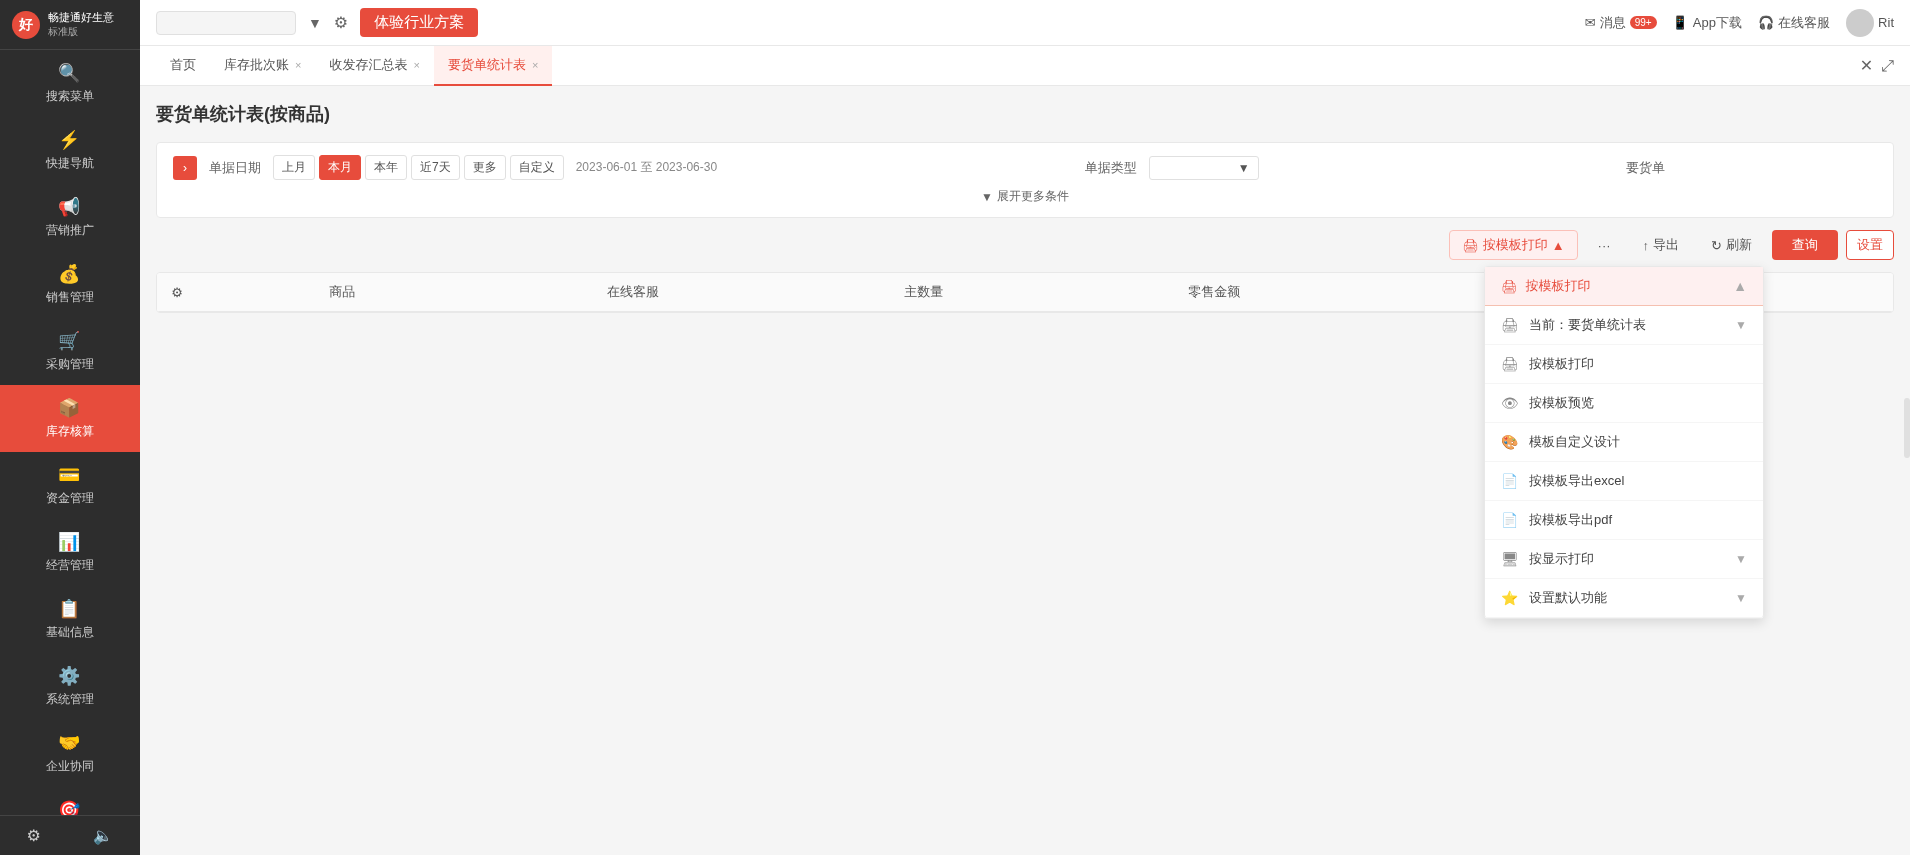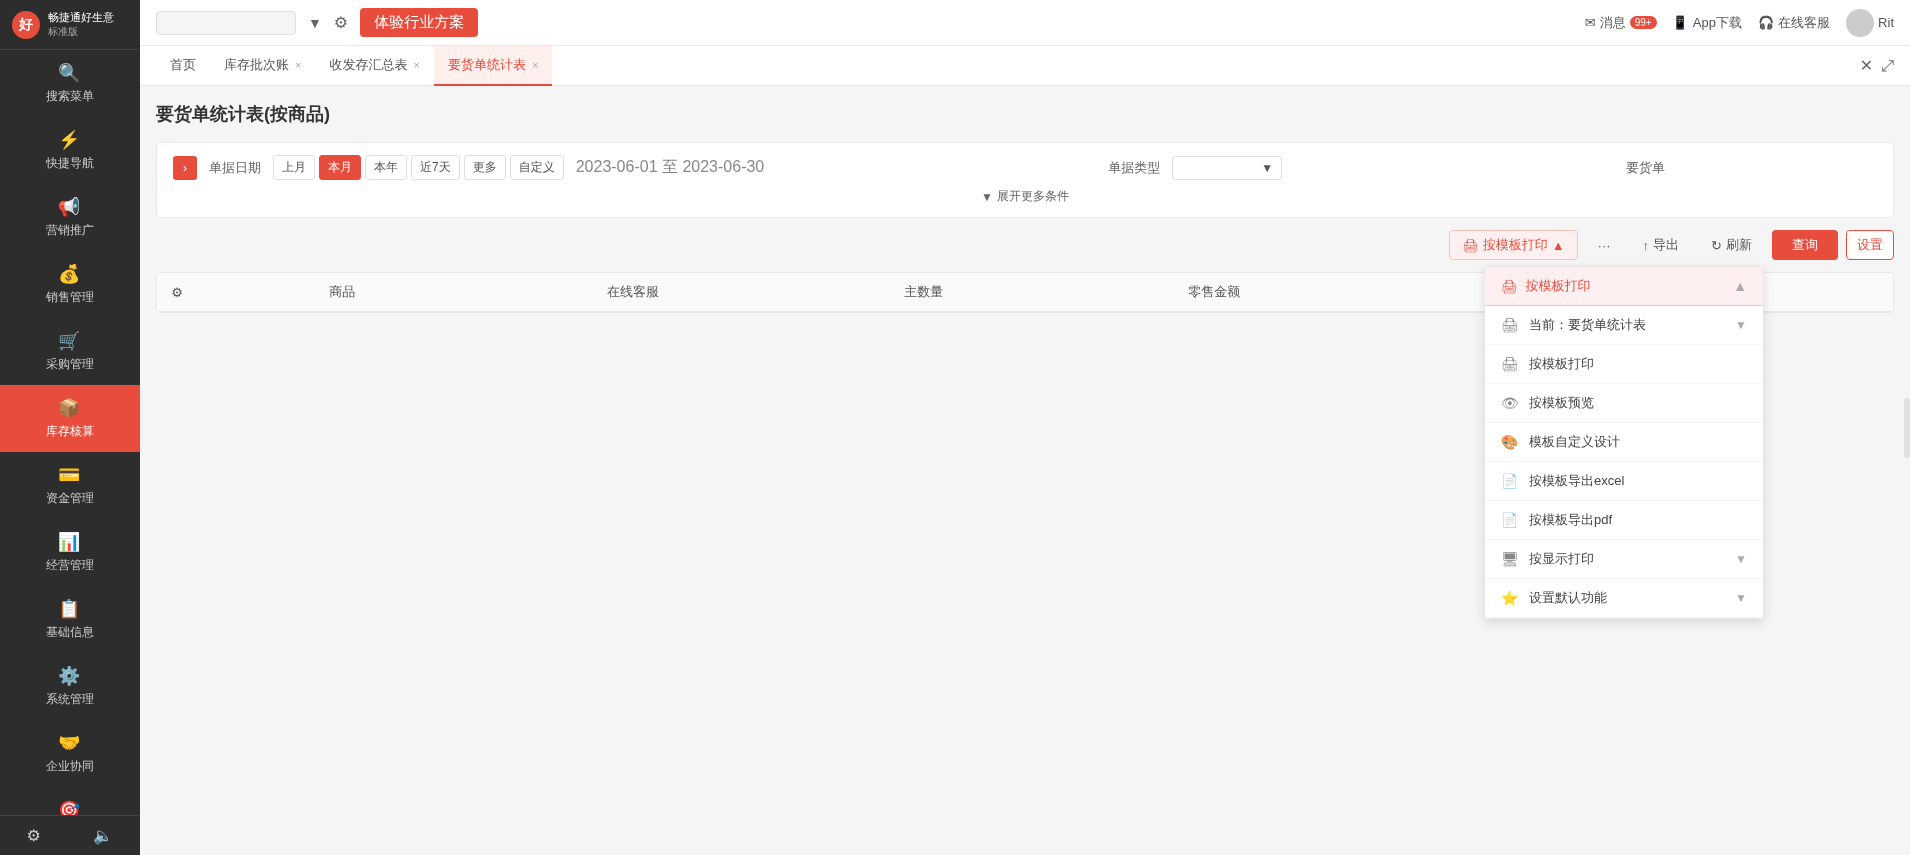--- a/index.html
+++ b/index.html
@@ -167,21 +167,21 @@
       border-radius: 3px;
       font-size: 12px;
       cursor: pointer;
       color: #555;
     }
     .date-btn.active {
       background: #e74c3c;
       color: white;
       border-color: #e74c3c;
     }
-    .date-range { font-size: 16px; color: #888; }
+    .date-range { font-size: 12px; color: #888; }
     .type-select {
       display: flex;
       align-items: center;
       border: 1px solid #e0e0e0;
       border-radius: 3px;
       padding: 4px 8px;
       background: #fff;
       cursor: pointer;
       font-size: 12px;
       color: #555;

